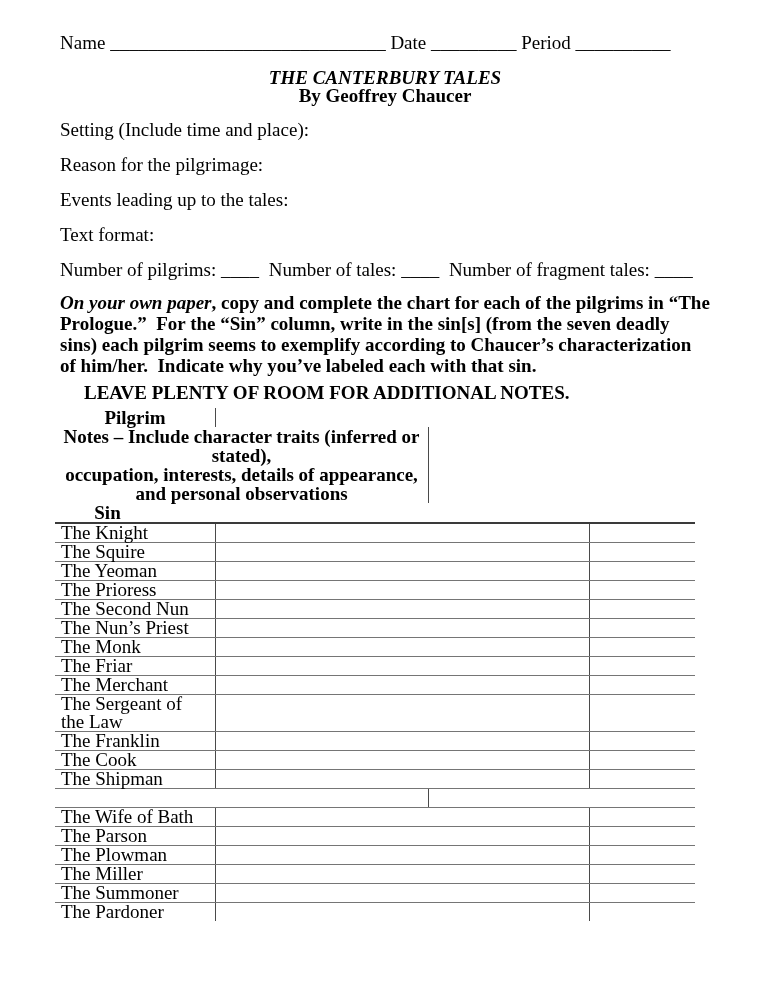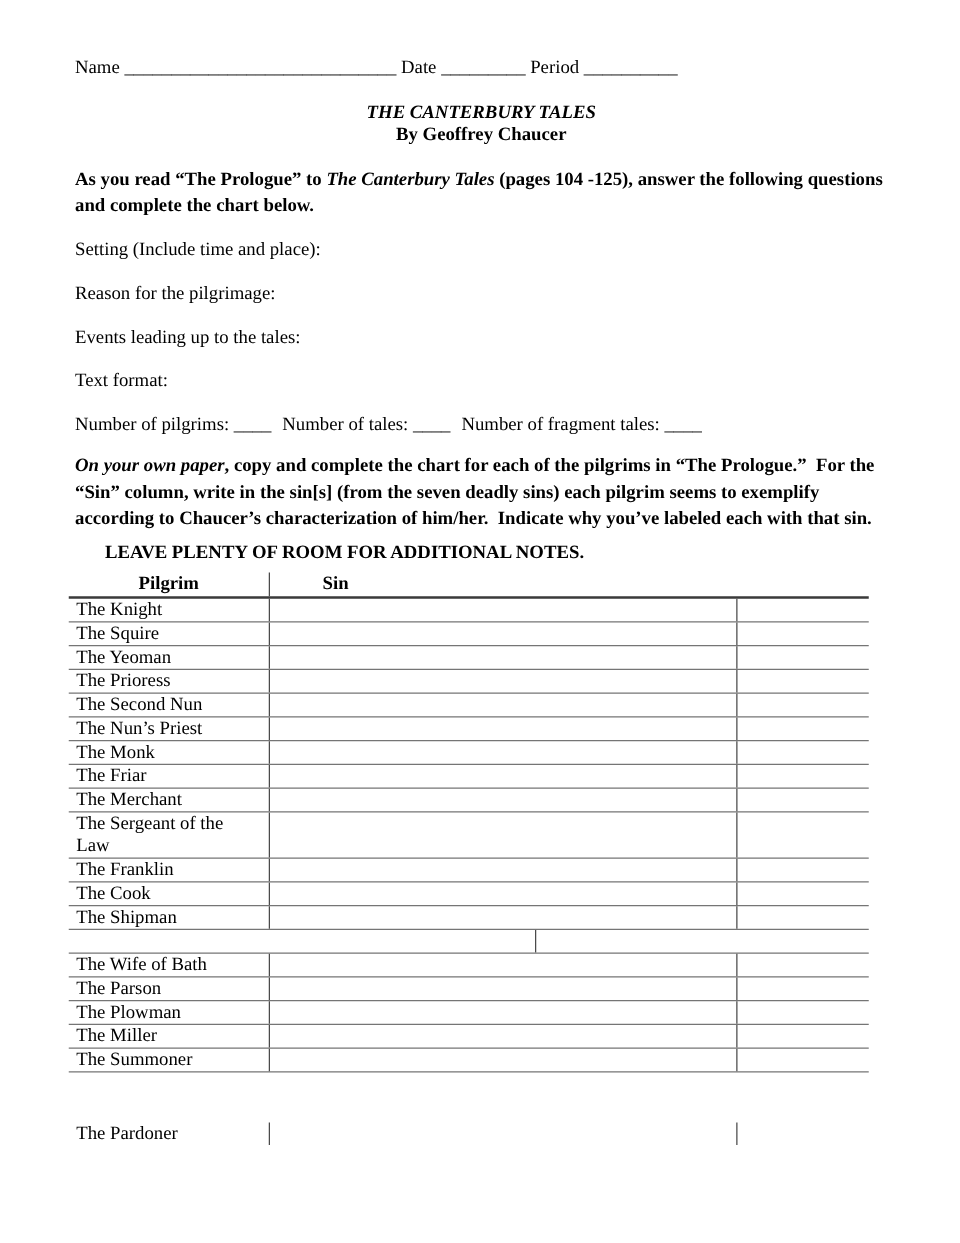--- a/index.html
+++ b/index.html
@@ -4,78 +4,82 @@
 <style>
   html, body { margin: 0; padding: 0; background: #ffffff; }
   .page {
     position: relative;
     width: 768px;
     height: 994px;
     box-sizing: border-box;
     background: #ffffff;
     color: #000;
     font-family: "Liberation Serif", "DejaVu Serif", serif;
-    font-size: 15px;
-    padding: 45px 58px 0 60px;
+    font-size: 19px;
+    padding: 33px 58px 0 60px;
     overflow: hidden;
   }
   p { margin: 0; }
   .name-line { line-height: 19px; white-space: pre-wrap; }
   .title-block { text-align: center; margin-top: 17px; }
   .doc-title { font-weight: bold; font-style: italic; line-height: 18px; }
   .doc-byline { font-weight: bold; line-height: 18px; }
   .intro { margin-top: 17px; line-height: 21px; font-weight: bold; white-space: pre-wrap; }
   .intro .book { font-style: italic; }
   .question { margin-top: 14px; line-height: 21px; }
   .counts { margin-top: 14px; line-height: 21px; white-space: pre-wrap; }
   .counts .gap { display: inline-block; width: 5px; }
   .instructions { margin-top: 12px; line-height: 21px; font-weight: bold; white-space: pre-wrap; }
   .instructions .lead { font-style: italic; }
   .notes-heading { margin-top: 6px; line-height: 21px; font-weight: bold; margin-left: 24px; }
 
   .chart { margin-left: -5px; margin-top: 5px; width: 640px; }
-  .hdr { display: flex; font-weight: bold; text-align: center; border-bottom: 2px solid #3a3a3a; }
+  .hdr { display: flex; font-weight: bold; text-align: center; border-bottom: 2px solid #3a3a3a; flex-direction: column; }
   .hdr .c1, .hdr .c2, .hdr .c3 { line-height: 19px; }
   .c1, .c2, .c3 { box-sizing: border-box; }
   .c1 { width: 161px; border-right: 1px solid #4a4a4a; }
   .c2 { width: 374px; border-right: 1px solid #4a4a4a; }
   .c3 { width: 105px; }
   .row { display: flex; border-bottom: 1px solid #757575; }
-  .row.last { border-bottom: none; margin-top: 40px; }
+  .row.last { border-bottom: none; }
   .row .c1 { padding: 0 15px 0 6px; line-height: 18px; min-height: 18px; }
   .row .c2, .row .c3 { min-height: 18px; }
 </style>
 </head>
 <body>
 
 <div class="page">
 
   <p class="name-line"><span>Name</span> <span>_____________________________</span> <span>Date</span> <span>_________</span> <span>Period</span> <span>__________</span></p>
 
   <div class="title-block">
     <div class="doc-title">THE CANTERBURY TALES</div>
     <div class="doc-byline">By Geoffrey Chaucer</div>
   </div>
 
-  <p class="intro"><span>As you read “The Prologue” to </span><span class="book">The Canterbury Tales</span><span> (pages 104 -125), answer the following questions and complete the chart below.</span></p>
 
   <p class="question">Setting (Include time and place):</p>
   <p class="question">Reason for the pilgrimage:</p>
   <p class="question">Events leading up to the tales:</p>
   <p class="question">Text format:</p>
 
   <p class="counts"><span>Number of pilgrims:</span> <span>____</span><span class="gap"></span> <span>Number of tales:</span> <span>____</span><span class="gap"></span> <span>Number of fragment tales:</span> <span>____</span></p>
 
   <p class="instructions"><span class="lead">On your own paper</span><span>, copy and complete the chart for each of the pilgrims in “The Prologue.”  For the “Sin” column, write in the sin[s] (from the seven deadly sins) each pilgrim seems to exemplify according to Chaucer’s characterization of him/her.  Indicate why you’ve labeled each with that sin.</span></p>
 
   <p class="notes-heading">LEAVE PLENTY OF ROOM FOR ADDITIONAL NOTES.</p>
 
   <div class="chart">
     <div class="hdr">
       <div class="c1">Pilgrim</div>
+      <div class="c2">
+        <div>Notes – Include character traits (inferred or stated),</div>
+        <div>occupation, interests, details of appearance,</div>
+        <div>and personal observations</div>
+      </div>
       <div class="c3">Sin</div>
     </div>
 
     <div class="row">
         <div class="c1">The Knight</div>
         <div class="c2"></div>
         <div class="c3"></div>
       </div>
     <div class="row">
         <div class="c1">The Squire</div>

